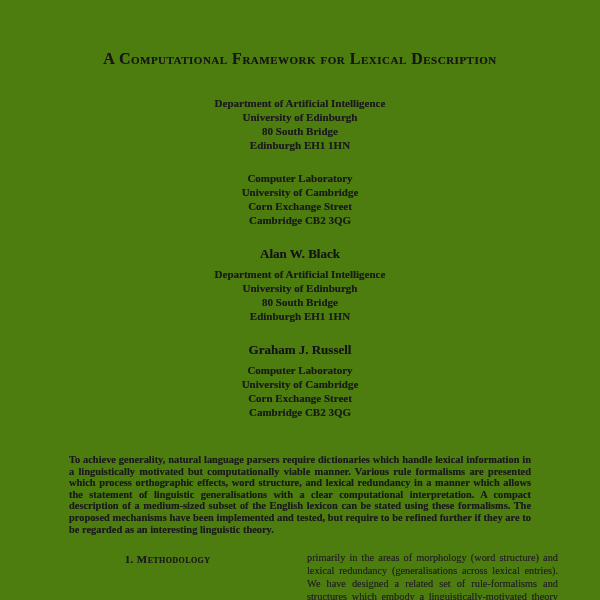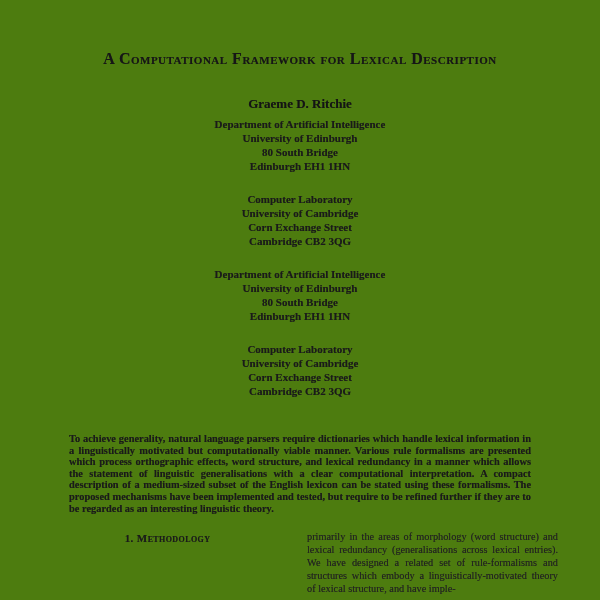--- a/index.html
+++ b/index.html
@@ -79,42 +79,43 @@
   }
 </style>
 </head>
 <body>
 
 <div class="page">
 
   <h1 class="paper-title">A Computational Framework for Lexical Description</h1>
 
   <div class="author-block">
-    <div class="author-name">Graeme D. Ritchie</div>
     <div class="author-line">Department of Artificial Intelligence</div>
     <div class="author-line">University of Edinburgh</div>
     <div class="author-line">80 South Bridge</div>
     <div class="author-line">Edinburgh EH1 1HN</div>
   </div>
 
   <div class="author-block">
     <div class="author-line">Computer Laboratory</div>
     <div class="author-line">University of Cambridge</div>
     <div class="author-line">Corn Exchange Street</div>
     <div class="author-line">Cambridge CB2 3QG</div>
   </div>
 
   <div class="author-block">
+    <div class="author-name">Alan W. Black</div>
     <div class="author-line">Department of Artificial Intelligence</div>
     <div class="author-line">University of Edinburgh</div>
     <div class="author-line">80 South Bridge</div>
     <div class="author-line">Edinburgh EH1 1HN</div>
   </div>
 
   <div class="author-block">
+    <div class="author-name">Graham J. Russell</div>
     <div class="author-line">Computer Laboratory</div>
     <div class="author-line">University of Cambridge</div>
     <div class="author-line">Corn Exchange Street</div>
     <div class="author-line">Cambridge CB2 3QG</div>
   </div>
 
   <div class="abstract">To achieve generality, natural language parsers require dictionaries which handle lexical information in a linguistically motivated but computationally viable manner. Various rule formalisms are presented which process orthographic effects, word structure, and lexical redundancy in a manner which allows the statement of linguistic generalisations with a clear computational interpretation. A compact description of a medium-sized subset of the English lexicon can be stated using these formalisms. The proposed mechanisms have been implemented and tested, but require to be refined further if they are to be regarded as an interesting linguistic theory.</div>
 
   <div class="columns">
     <div class="col">

